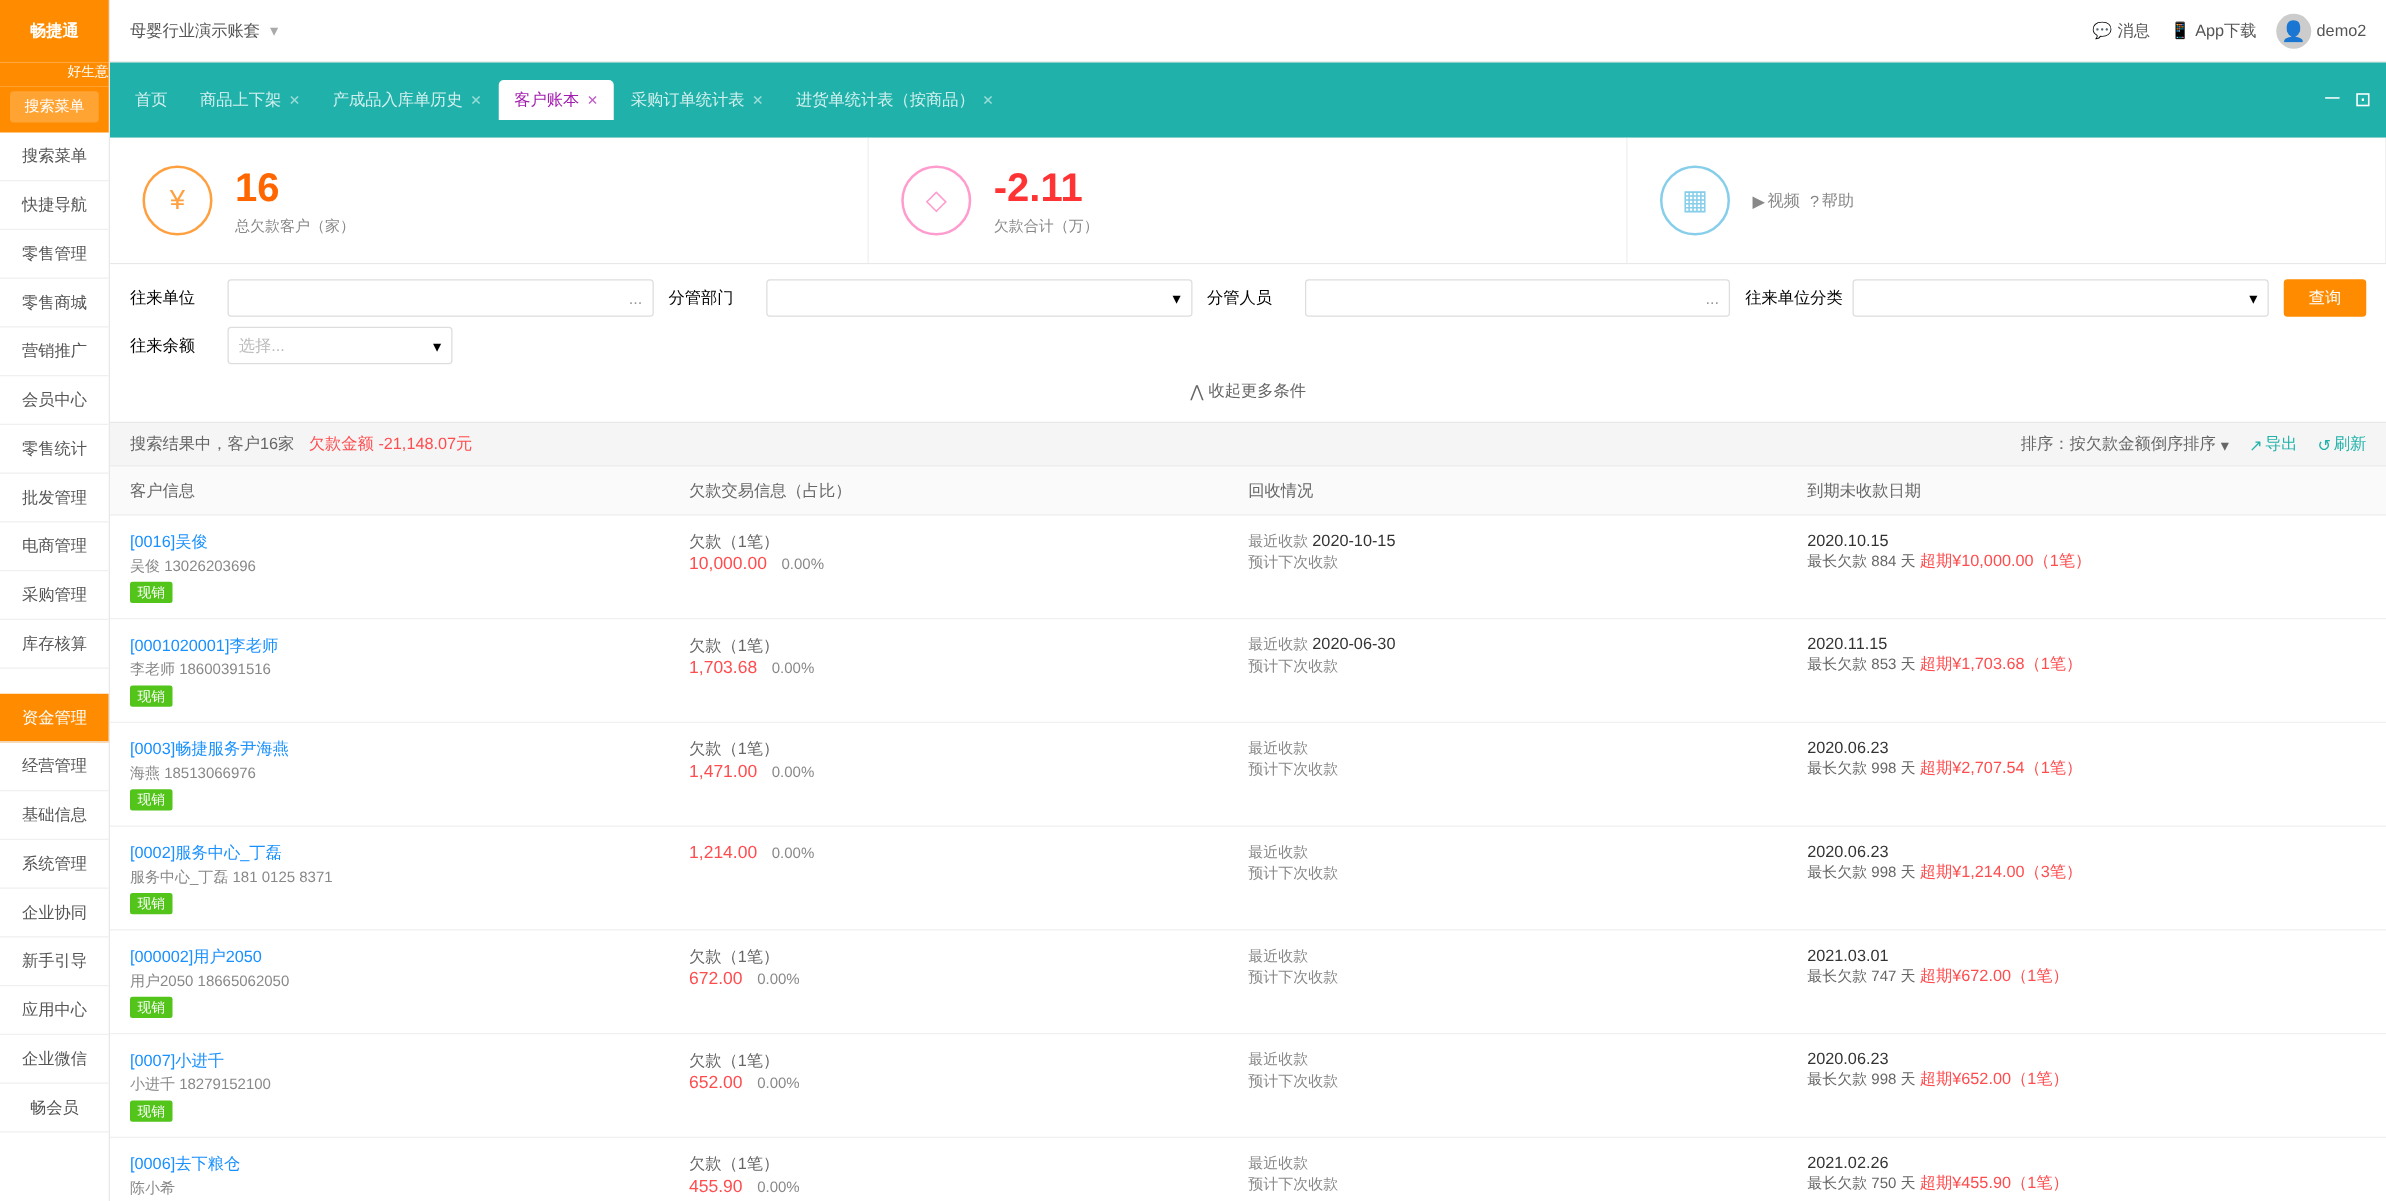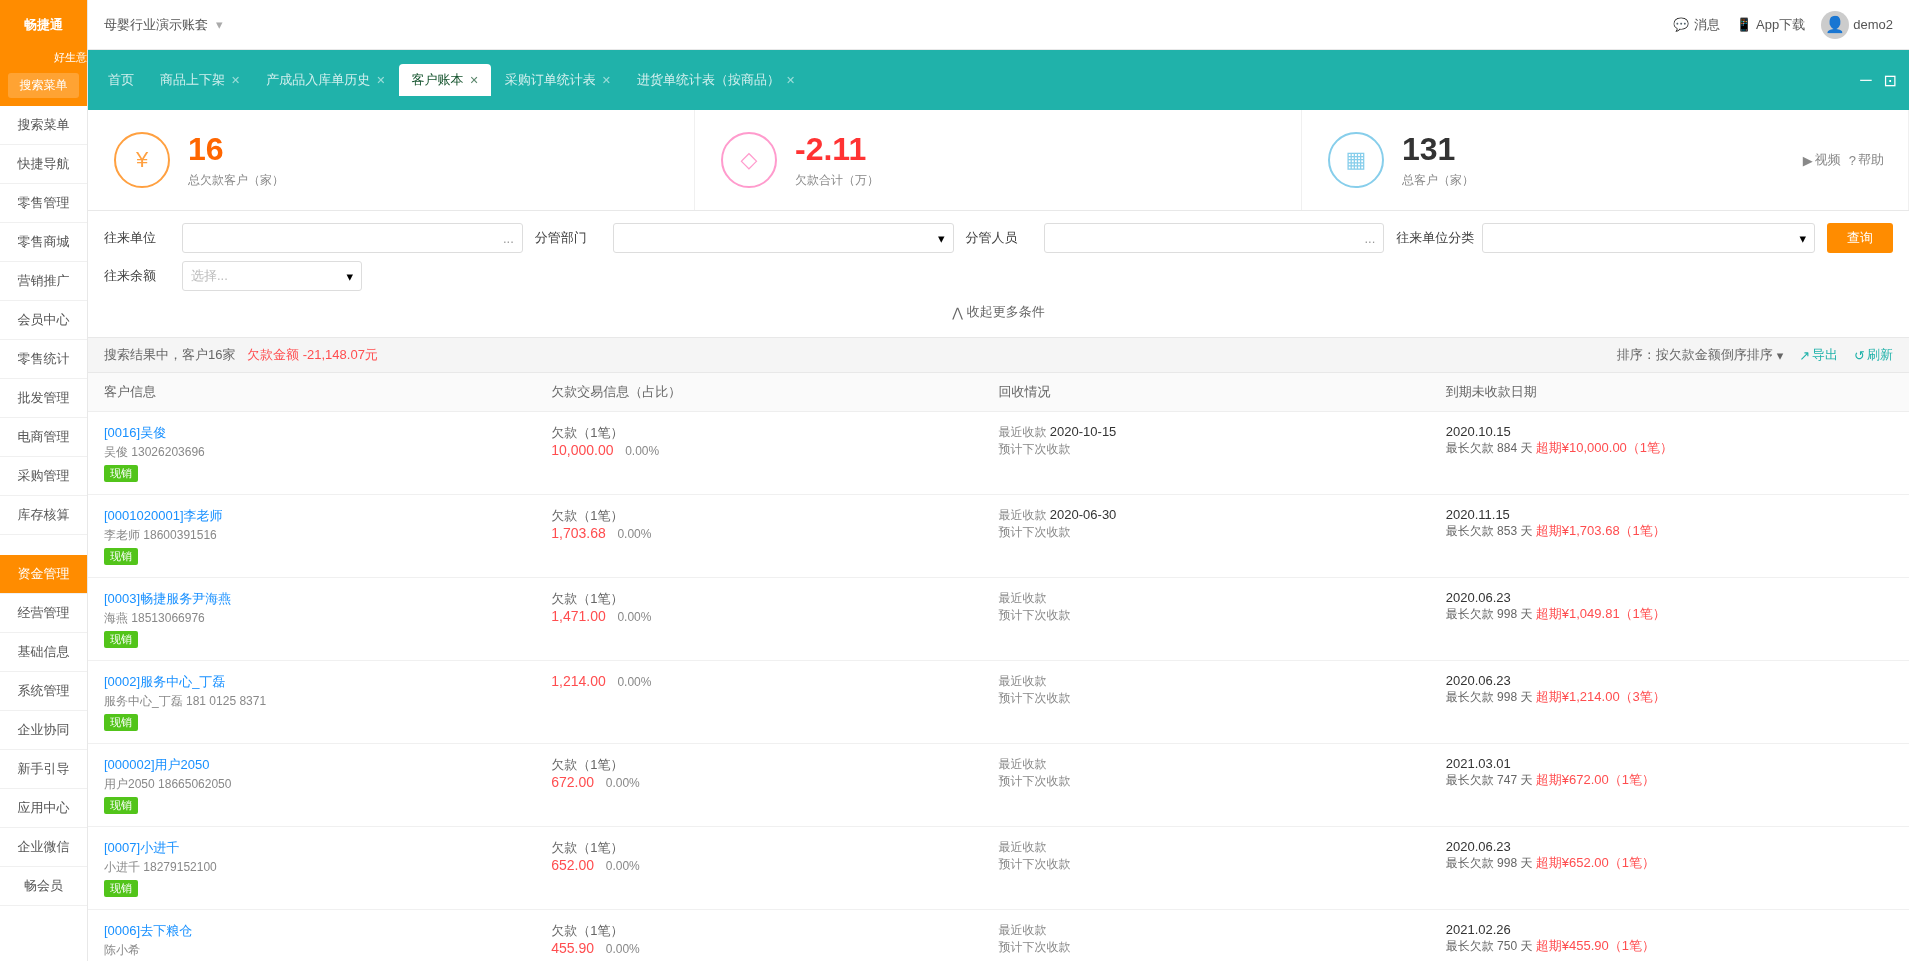--- a/index.html
+++ b/index.html
@@ -22,21 +22,21 @@
     .topbar { height: 50px; background: #fff; display: flex; align-items: center; justify-content: space-between; border-bottom: 1px solid #e8e8e8; padding: 0 16px; }
     .topbar-left { display: flex; align-items: center; gap: 8px; font-size: 12px; color: #666; }
     .topbar-brand { font-size: 13px; color: #555; }
     .topbar-right { display: flex; align-items: center; gap: 16px; }
     .topbar-icon-btn { display: flex; align-items: center; gap: 4px; color: #555; cursor: pointer; font-size: 13px; }
     .avatar { width: 28px; height: 28px; border-radius: 50%; background: #ccc; display: flex; align-items: center; justify-content: center; overflow: hidden; }
 
     
     .tabbar { height: 60px; background: #20b2aa; display: flex; align-items: center; padding: 0 8px; gap: 2px; overflow-x: auto; }
     .tab { height: 32px; padding: 0 12px; border-radius: 4px 4px 0 0; display: flex; align-items: center; gap: 6px; cursor: pointer; color: rgba(255,255,255,0.8); font-size: 13px; white-space: nowrap; }
-    .tab.active { background: #fff; color: #14532d; }
+    .tab.active { background: #fff; color: #a21caf; }
     .tab-close { color: inherit; cursor: pointer; font-size: 11px; opacity: 0.7; }
     .tabbar-actions { margin-left: auto; display: flex; gap: 4px; }
     .tabbar-action-btn { color: #fff; cursor: pointer; font-size: 16px; padding: 4px; }
 
     
     .content { flex: 1; overflow-y: auto; background: #f5f5f5; }
 
     
     .stats-row { display: flex; background: #fff; border-bottom: 1px solid #e8e8e8; }
     .stat-card { flex: 1; padding: 20px 24px; display: flex; align-items: center; gap: 16px; border-right: 1px solid #f0f0f0; }
@@ -51,21 +51,21 @@
     .stat-number.red { color: #ff3333; }
     .stat-number.dark { color: #333; }
     .stat-label { color: #888; font-size: 12px; margin-top: 4px; }
     .stat-card-actions { display: flex; gap: 8px; align-items: flex-start; font-size: 12px; color: #888; }
     .stat-card-action { cursor: pointer; display: flex; align-items: center; gap: 2px; }
 
     
     .filter-area { background: #fff; padding: 12px 16px; border-bottom: 1px solid #e8e8e8; }
     .filter-row { display: flex; align-items: center; gap: 12px; margin-bottom: 8px; }
     .filter-item { display: flex; align-items: center; gap: 8px; flex: 1; }
-    .filter-label { color: #404040; white-space: nowrap; min-width: 70px; }
+    .filter-label { color: #000000; white-space: nowrap; min-width: 70px; }
     .filter-input { flex: 1; height: 30px; border: 1px solid #ddd; border-radius: 3px; padding: 0 8px; display: flex; align-items: center; justify-content: space-between; cursor: pointer; background: #fff; color: #333; }
     .filter-input-dots { color: #999; }
     .filter-select { flex: 1; height: 30px; border: 1px solid #ddd; border-radius: 3px; padding: 0 8px; display: flex; align-items: center; justify-content: space-between; cursor: pointer; background: #fff; }
     .filter-select-placeholder { color: #bbb; }
     .search-btn { height: 30px; background: #ff8c00; color: #fff; border: none; border-radius: 3px; padding: 0 20px; cursor: pointer; white-space: nowrap; }
     .collapse-btn { display: flex; align-items: center; justify-content: center; gap: 4px; color: #666; cursor: pointer; font-size: 12px; padding: 4px 0; }
 
     
     .results-bar { background: #f5f5f5; padding: 8px 16px; display: flex; align-items: center; justify-content: space-between; border-bottom: 1px solid #e8e8e8; }
     .results-actions { display: flex; align-items: center; gap: 16px; }
@@ -197,24 +197,20 @@
         </div>
         <div class="stat-info">
           <div class="stat-number red">-2.11</div>
           <div class="stat-label">欠款合计（万）</div>
         </div>
       </div>
       <div class="stat-card">
         <div class="stat-icon">
           <div class="stat-icon-circle blue">▦</div>
         </div>
-        <div class="stat-info">
-          <div class="stat-number dark">131</div>
-          <div class="stat-label">总客户（家）</div>
-        </div>
         <div class="stat-card-actions">
           <div class="stat-card-action">
             <span>▶</span>
             <span>视频</span>
           </div>
           <div class="stat-card-action">
             <span>?</span>
             <span>帮助</span>
           </div>
         </div>
@@ -370,21 +366,21 @@
       <div class="last-payment">
         最近收款 
         <span class="last-payment-date"></span>
       </div>
       <div class="next-payment">预计下次收款</div>
     </div>
     <div>
       <div class="overdue-date">2020.06.23</div>
       <div class="max-overdue">
         最长欠款 998 天 
-        <span class="overdue-link">超期¥1,049.81（1笔）</span>
+        <span class="overdue-link">超期¥2,707.54（1笔）</span>
       </div>
     </div>
   </div>
           <div class="table-row">
     <div>
       <div class="customer-name">[0002]服务中心_丁磊</div>
       <div class="customer-sub">服务中心_丁磊 181 0125 8371</div>
       <span class="status-badge">现销</span>
     </div>
     <div>

